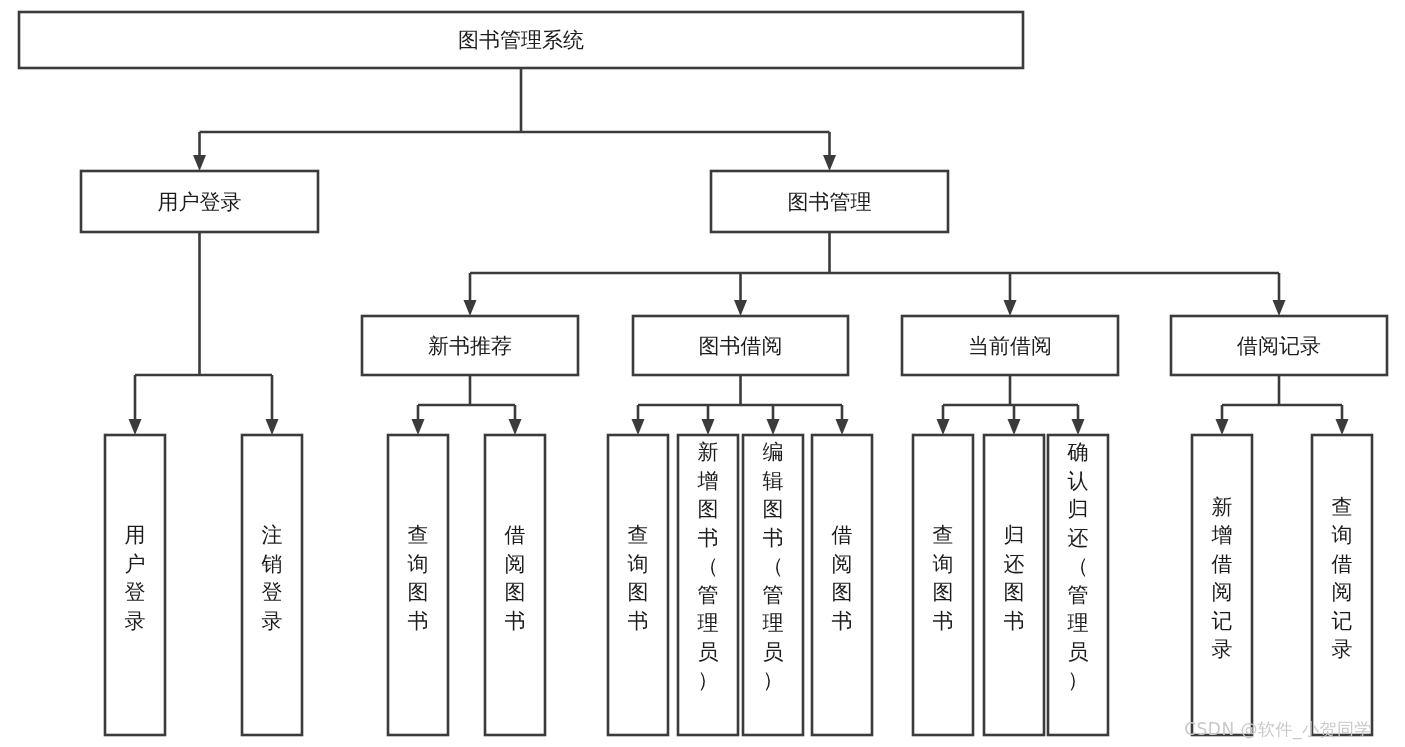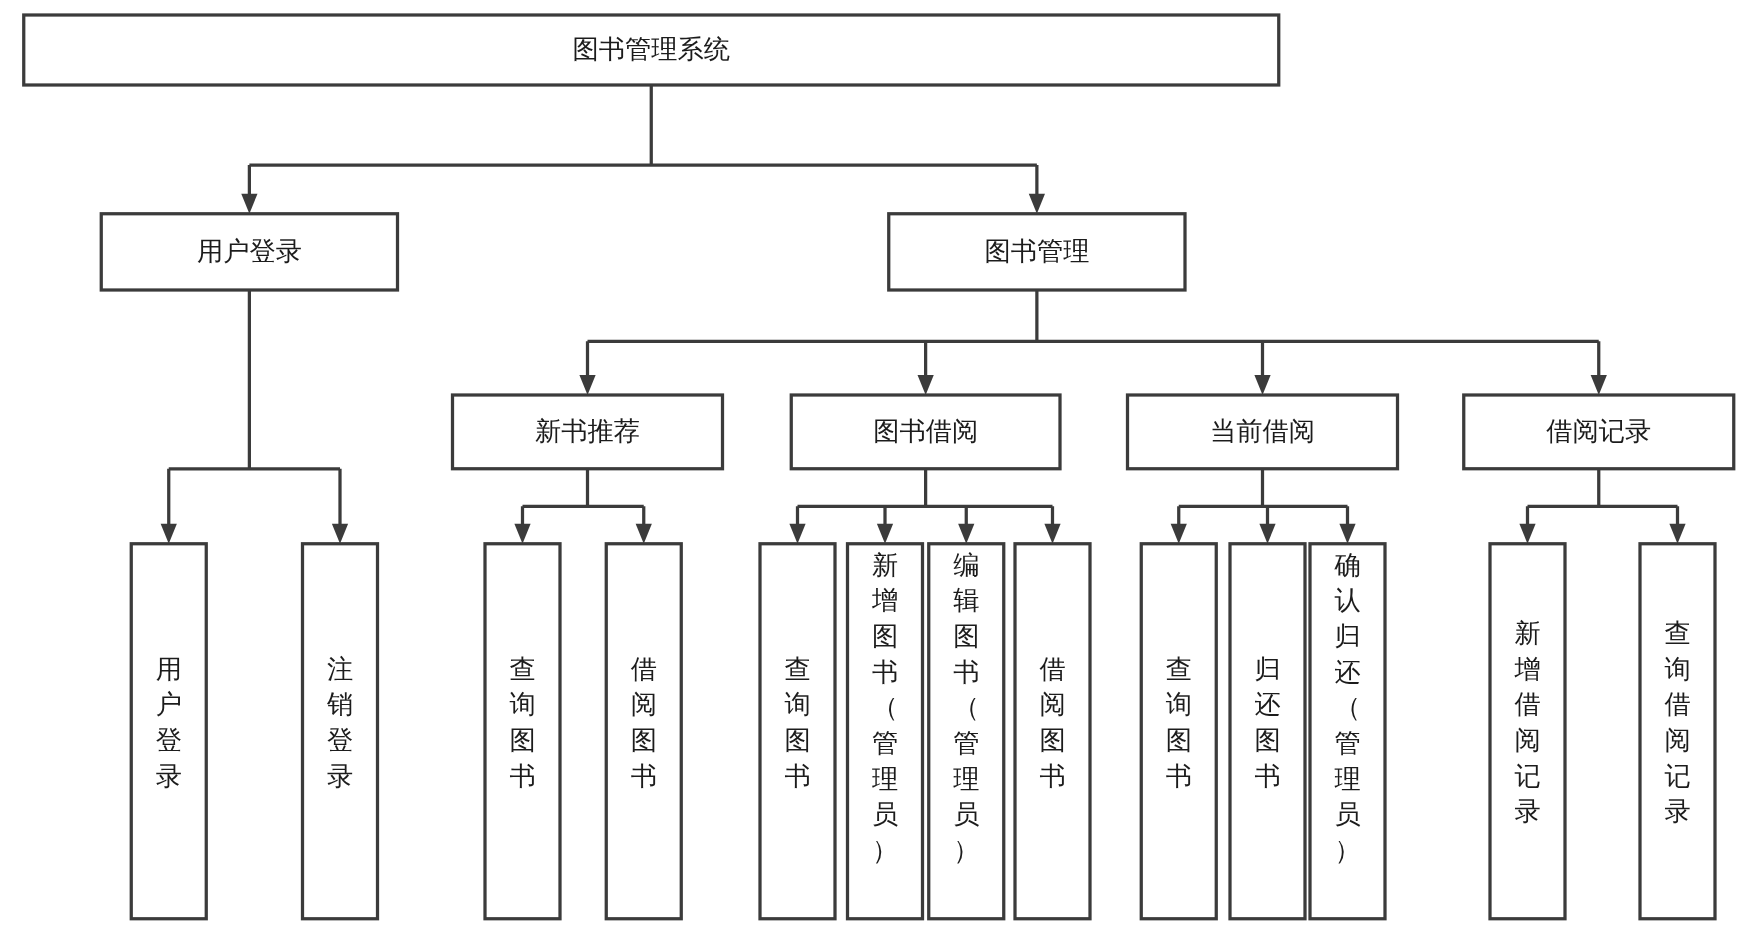--- a/index.html
+++ b/index.html
@@ -217,13 +217,14 @@
         <g>
           <rect class="node-box" x="1192" y="435" width="60" height="300"></rect>
           <text class="node-label-vertical" x="1222" y="513.75"><tspan x="1222" dy="0">新</tspan><tspan x="1222" dy="28.5">增</tspan><tspan x="1222" dy="28.5">借</tspan><tspan x="1222" dy="28.5">阅</tspan><tspan x="1222" dy="28.5">记</tspan><tspan x="1222" dy="28.5">录</tspan></text>
         </g>
         <g>
           <rect class="node-box" x="1312" y="435" width="60" height="300"></rect>
           <text class="node-label-vertical" x="1342" y="513.75"><tspan x="1342" dy="0">查</tspan><tspan x="1342" dy="28.5">询</tspan><tspan x="1342" dy="28.5">借</tspan><tspan x="1342" dy="28.5">阅</tspan><tspan x="1342" dy="28.5">记</tspan><tspan x="1342" dy="28.5">录</tspan></text>
         </g>
       </g>
   </svg>
+  <div class="watermark">CSDN @软件_小贺同学</div>
 </div>
 
 </body></html>

